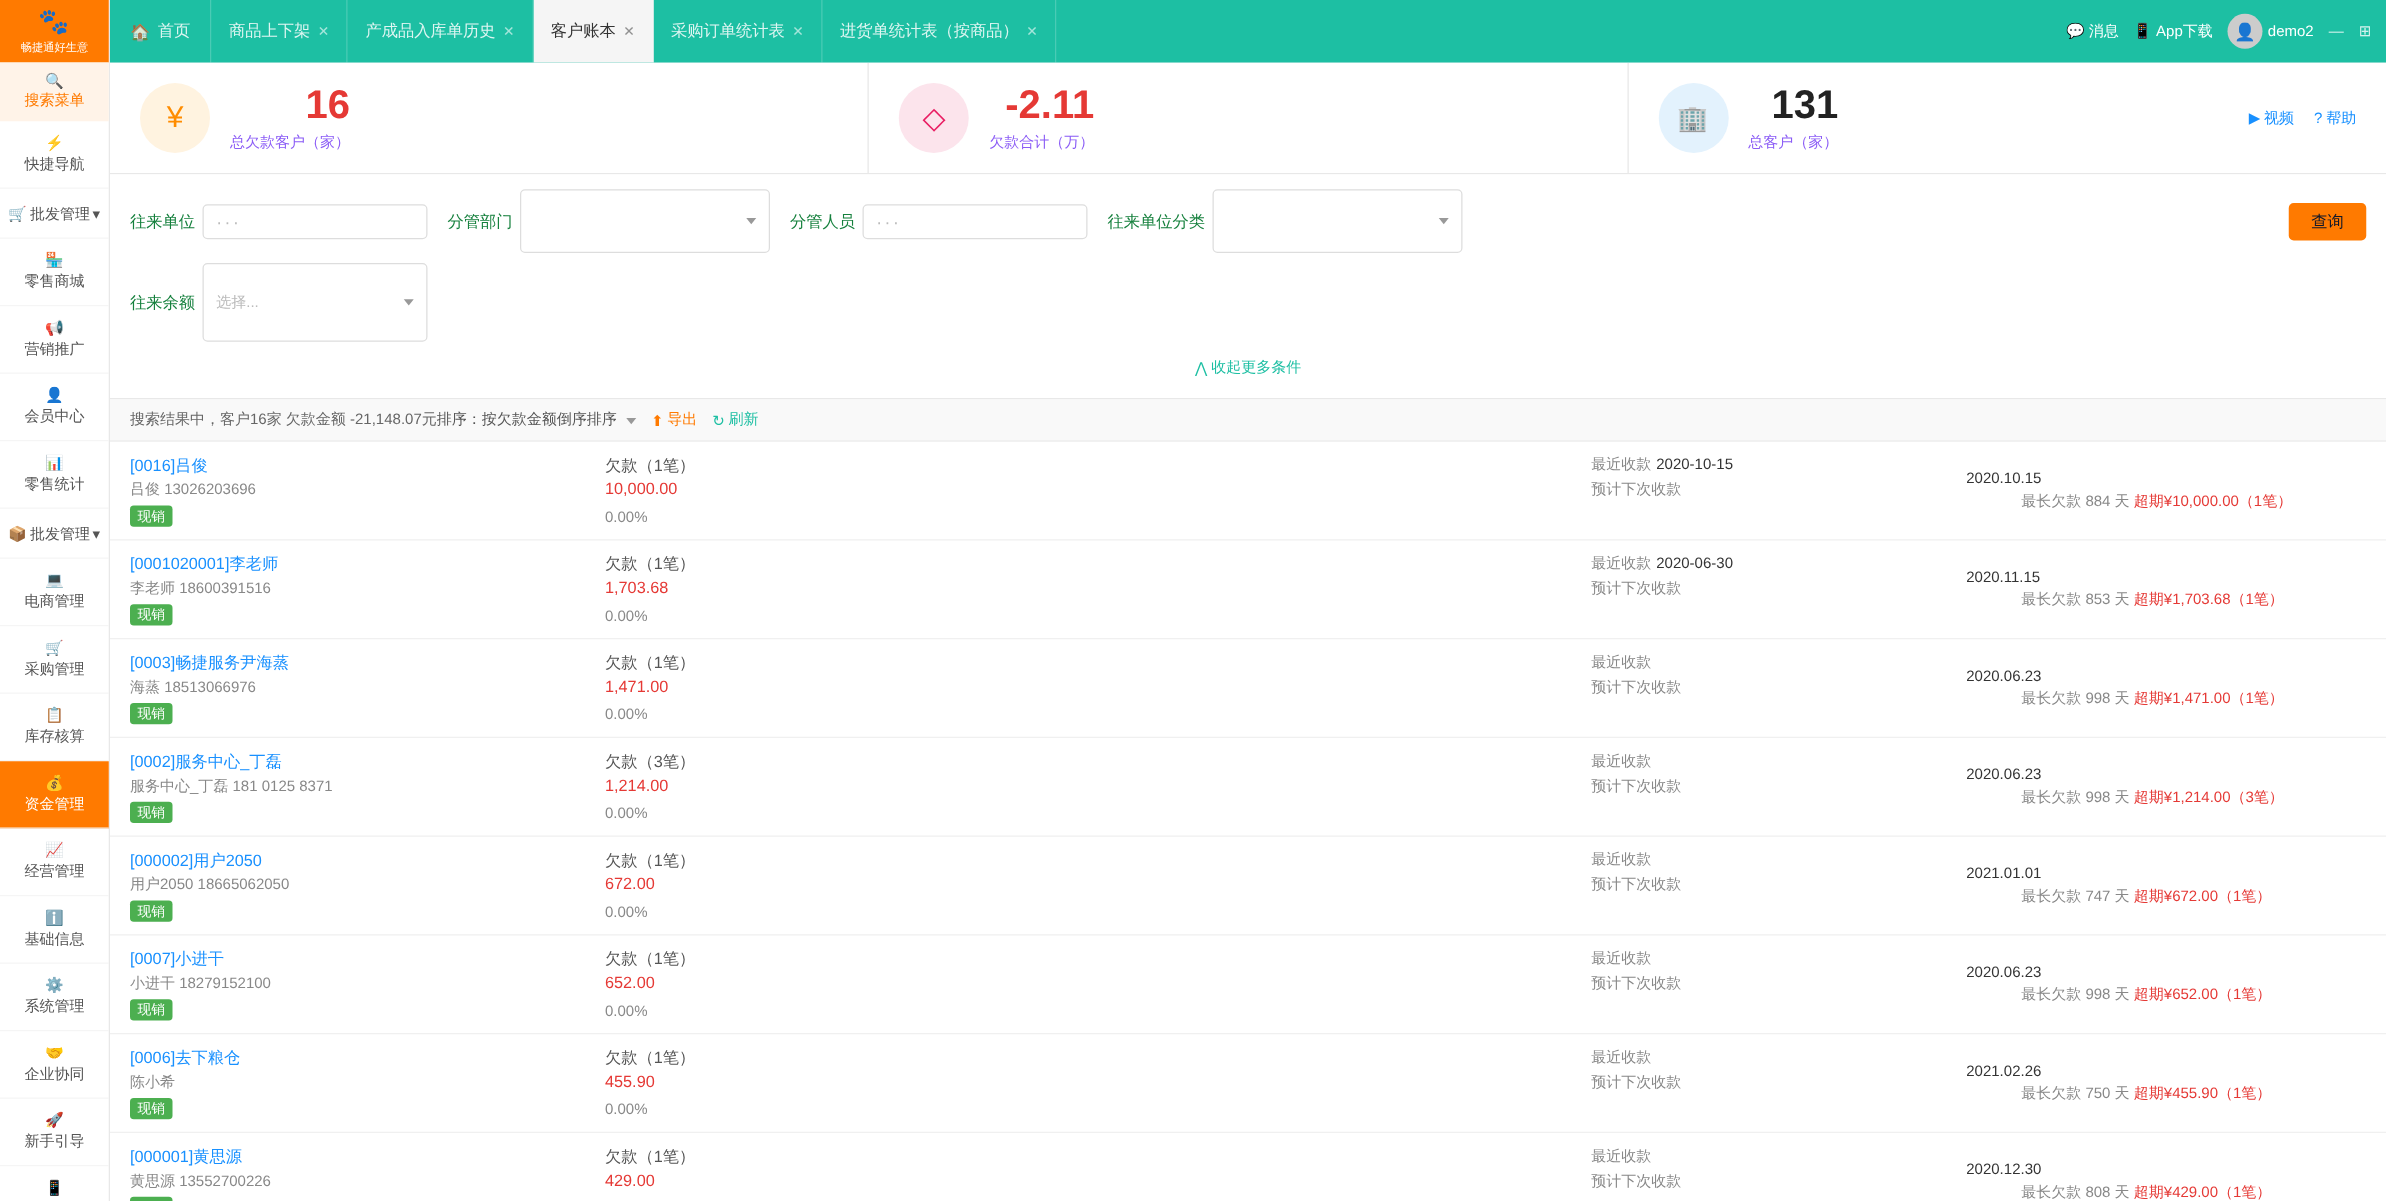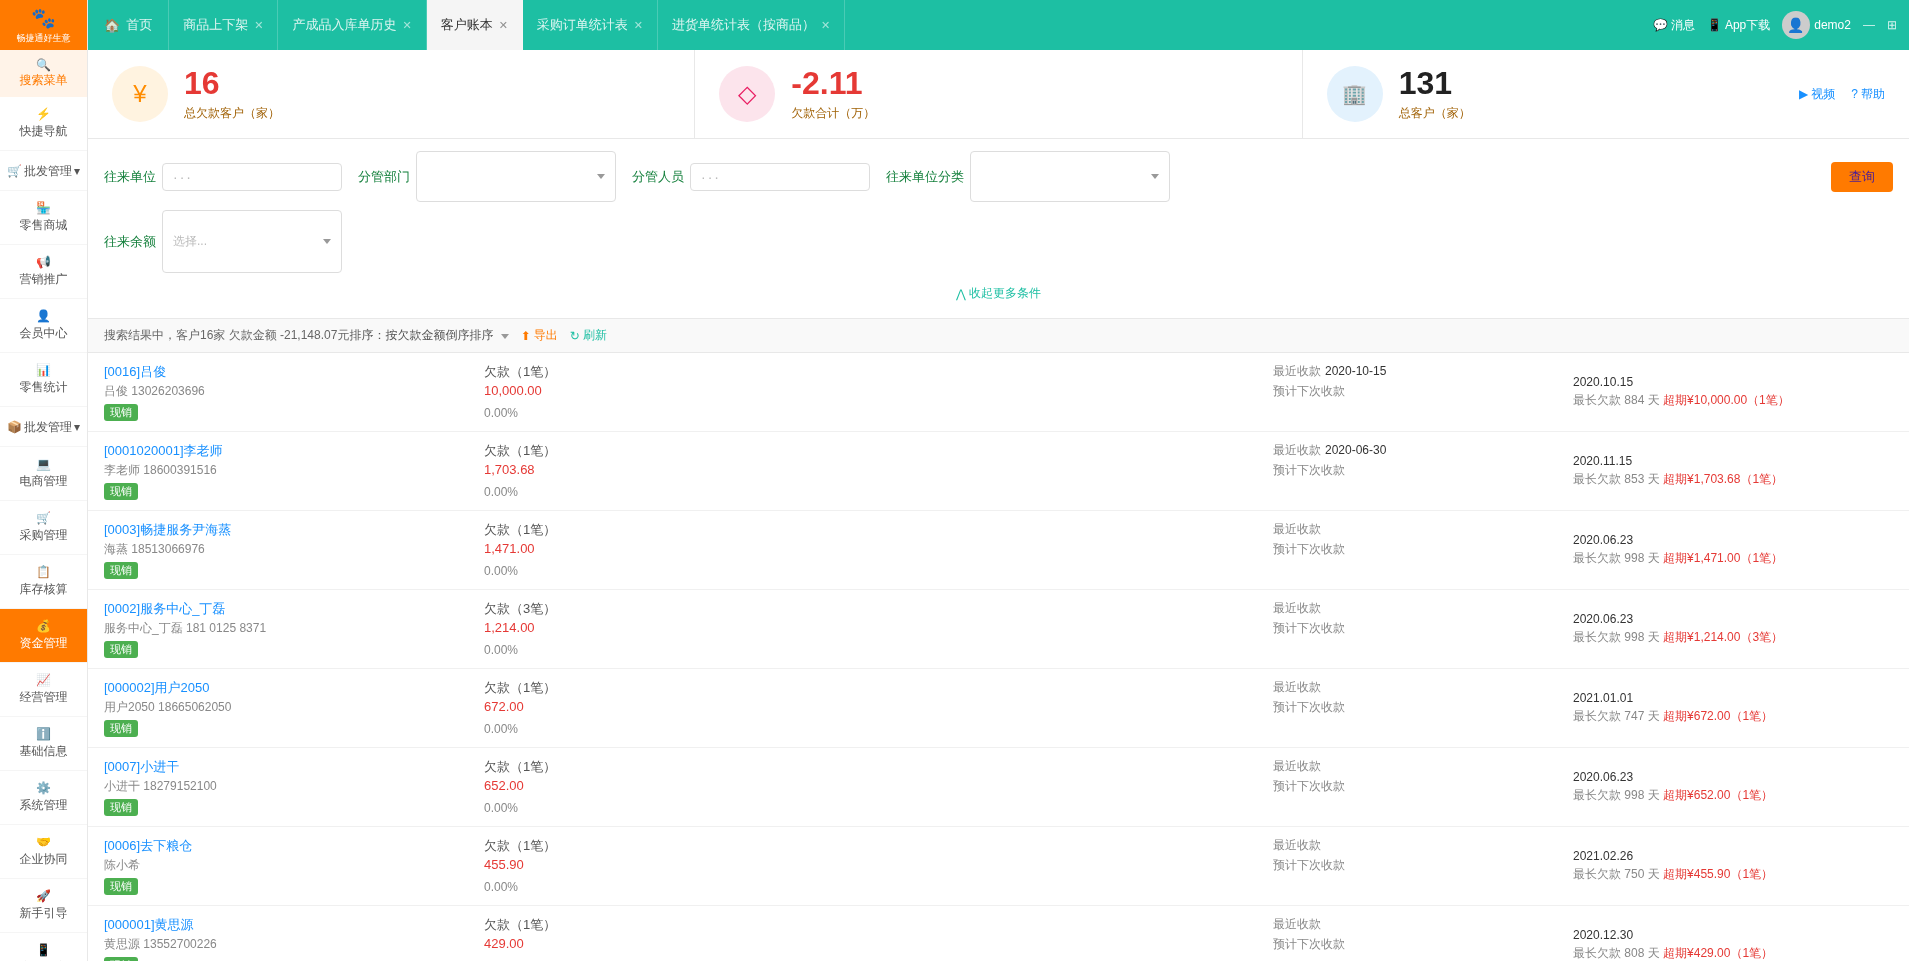--- a/index.html
+++ b/index.html
@@ -29,37 +29,37 @@
     .content { flex: 1; overflow-y: auto; background: #f5f5f5; }
 
     
     .stats-cards { display: flex; background: #fff; border-bottom: 1px solid #e8e8e8; }
     .stats-card { flex: 1; padding: 16px 24px; display: flex; align-items: center; gap: 16px; border-right: 1px solid #e8e8e8; }
     .stats-card:last-child { border-right: none; }
     .stats-card-icon { width: 56px; height: 56px; border-radius: 50%; display: flex; align-items: center; justify-content: center; font-size: 24px; flex-shrink: 0; }
     .stats-card-icon.orange { background: #fff3e0; color: #ff8c00; }
     .stats-card-icon.pink { background: #fce4ec; color: #e91e63; }
     .stats-card-icon.blue { background: #e3f2fd; color: #1976d2; }
-    .stats-card-value { font-size: 32px; font-weight: bold; line-height: 1.1; }
+    .stats-card-value { font-size: 32px; font-weight: bold; line-height: 1.1; text-align: right; }
     .stats-card-value.red { color: #e53935; }
     .stats-card-value.dark { color: #222; }
-    .stats-card-label { color: #a16207; font-size: 12px; margin-top: 4px; }
+    .stats-card-label { color: #8b5cf6; font-size: 12px; margin-top: 4px; }
     .stats-card-actions { margin-left: auto; display: flex; gap: 8px; align-items: center; font-size: 12px; color: #555; }
     .stats-card-actions span { cursor: pointer; display: flex; align-items: center; gap: 3px; }
 
     
     .filter-bar { background: #fff; padding: 12px 16px 8px; border-bottom: 1px solid #e8e8e8; }
     .filter-row { display: flex; align-items: center; gap: 16px; margin-bottom: 8px; flex-wrap: wrap; }
     .filter-item { display: flex; align-items: center; gap: 6px; }
     .filter-label { color: #15803d; font-size: 13px; white-space: nowrap; }
     .filter-input { border: 1px solid #ddd; border-radius: 4px; padding: 5px 10px; font-size: 12px; width: 180px; background: #fff; display: flex; align-items: center; justify-content: space-between; cursor: pointer; }
     .filter-input .dots { color: #bbb; font-size: 14px; letter-spacing: 2px; }
     .filter-select { border: 1px solid #ddd; border-radius: 4px; padding: 22px 10px; font-size: 12px; width: 180px; background: #fff; display: flex; align-items: center; justify-content: space-between; cursor: pointer; }
     .filter-select .placeholder { color: #bbb; }
-    .filter-btn-search { background: #ff7a00; color: #4c1d95; border: none; border-radius: 4px; padding: 6px 18px; font-size: 13px; cursor: pointer; margin-left: auto; }
+    .filter-btn-search { background: #ff7a00; color: #0f172a; border: none; border-radius: 4px; padding: 6px 18px; font-size: 13px; cursor: pointer; margin-left: auto; }
     .filter-collapse { text-align: center; color: #1dbfa3; font-size: 12px; cursor: pointer; padding: 4px 0 8px; }
     .filter-collapse span { display: inline-flex; align-items: center; gap: 3px; }
 
     
     .results-bar { background: #f9f9f9; padding: 8px 16px; border-bottom: 1px solid #e8e8e8; display: flex; align-items: center; justify-content: flex-start; font-size: 12px; color: #666; }
     .results-bar-left { display: flex; gap: 16px; }
     .results-bar-right { display: flex; align-items: center; gap: 12px; }
     .results-bar-right .sort-text { color: #555; }
     .results-bar-right .export-btn { color: #ff7a00; cursor: pointer; display: flex; align-items: center; gap: 3px; }
     .results-bar-right .refresh-btn { color: #1dbfa3; cursor: pointer; display: flex; align-items: center; gap: 3px; }
@@ -82,21 +82,21 @@
 
     
     .recovery-info { font-size: 12px; color: #666; }
     .recovery-row { margin-bottom: 3px; }
     .recovery-label { color: #888; }
     .recovery-date { color: #333; margin-left: 4px; }
 
     
     .due-date-info { font-size: 12px; }
     .due-date { color: #333; margin-bottom: 3px; margin-top: 12px; }
-    .overdue-info { color: #888; }
+    .overdue-info { color: #888; margin-left: 44px; }
     .overdue-link { color: #e53935; cursor: pointer; font-size: 12px; }
 
     
     ::-webkit-scrollbar { width: 6px; }
     ::-webkit-scrollbar-thumb { background: #ccc; border-radius: 3px; }
 
     .chevron-down { display: inline-block; width: 0; height: 0; border-left: 4px solid transparent; border-right: 4px solid transparent; border-top: 5px solid #999; vertical-align: middle; margin-left: 4px; }
 
   </style>
 </head>

